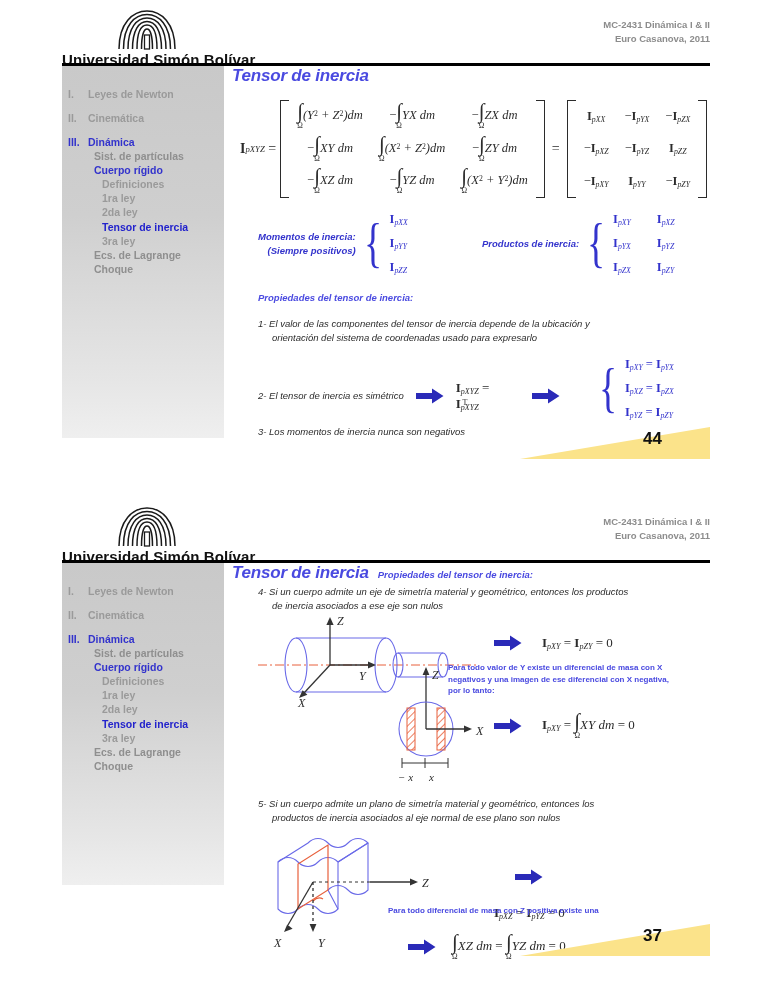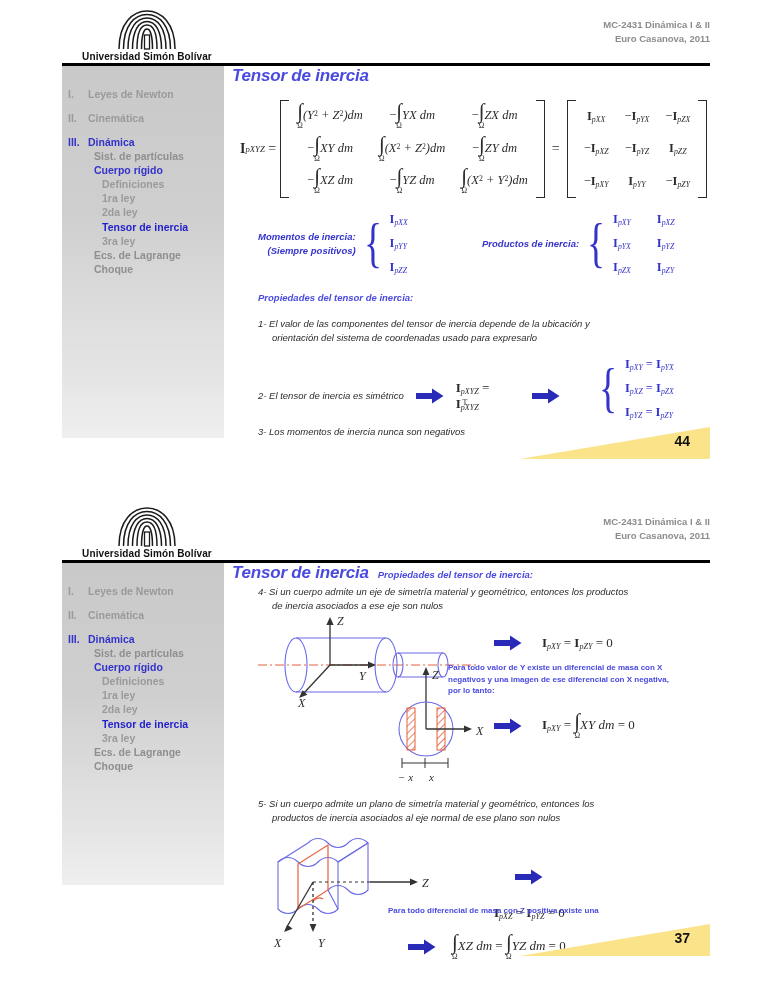--- a/index.html
+++ b/index.html
@@ -13,21 +13,21 @@
 
   .slide { position: absolute; left: 0; width: 768px; background: #fff; }
   #slide-1 { top: 0; height: 497px; }
   #slide-2 { top: 497px; height: 497px; }
 
   
   .slide-header { position: absolute; left: 0; top: 0; width: 768px; height: 66px; }
   .logo-block { position: absolute; left: 62px; top: 8px; width: 170px; text-align: center; }
   .logo-mark { width: 64px; height: 42px; margin: 0 auto; display:block; }
   .logo-text {
-    font-size: 10px; font-weight: bold; color: #111;
+    font-size: 15px; font-weight: bold; color: #111;
     letter-spacing: 0.1px; margin-top: 1px; white-space: nowrap;
   }
   .course-info {
     position: absolute; right: 58px; top: 18px;
     text-align: right; font-size: 9.5px; font-weight: bold;
     color: #8c8c8c; line-height: 1.45;
   }
   .header-rule {
     position: absolute; left: 62px; right: 58px; top: 63px;
     height: 2.5px; background: #000;
@@ -98,22 +98,22 @@
   
   .prop-head { color:#4a4ae0; font-size: 9.5px; font-weight:bold; font-style:italic; }
   .prop-item { color:#2b2b2b; font-size: 9.5px; font-style:italic; line-height:1.5; }
   .prop-item .hang { display:block; padding-left: 14px; text-indent: -14px; }
 
   .arrow { display:inline-block; vertical-align: middle; }
 
   
   .pagebanner { position:absolute; right:58px; bottom: 0; width: 190px; height: 38px; }
   .pagenum {
-    position:absolute; right: 20px; bottom: 9px;
-    font-size: 14px; font-weight:bold; color:#111;
+    position:absolute; right: 48px; bottom: 9px;
+    font-size: 17px; font-weight:bold; color:#111;
   }
   .note-blue { color:#4a4ae0; font-size:8px; font-weight:bold; line-height:1.45; }
 </style>
 </head>
 <body>
 
 <div class="page">
 
   <div class="slide" id="slide-1">
 

